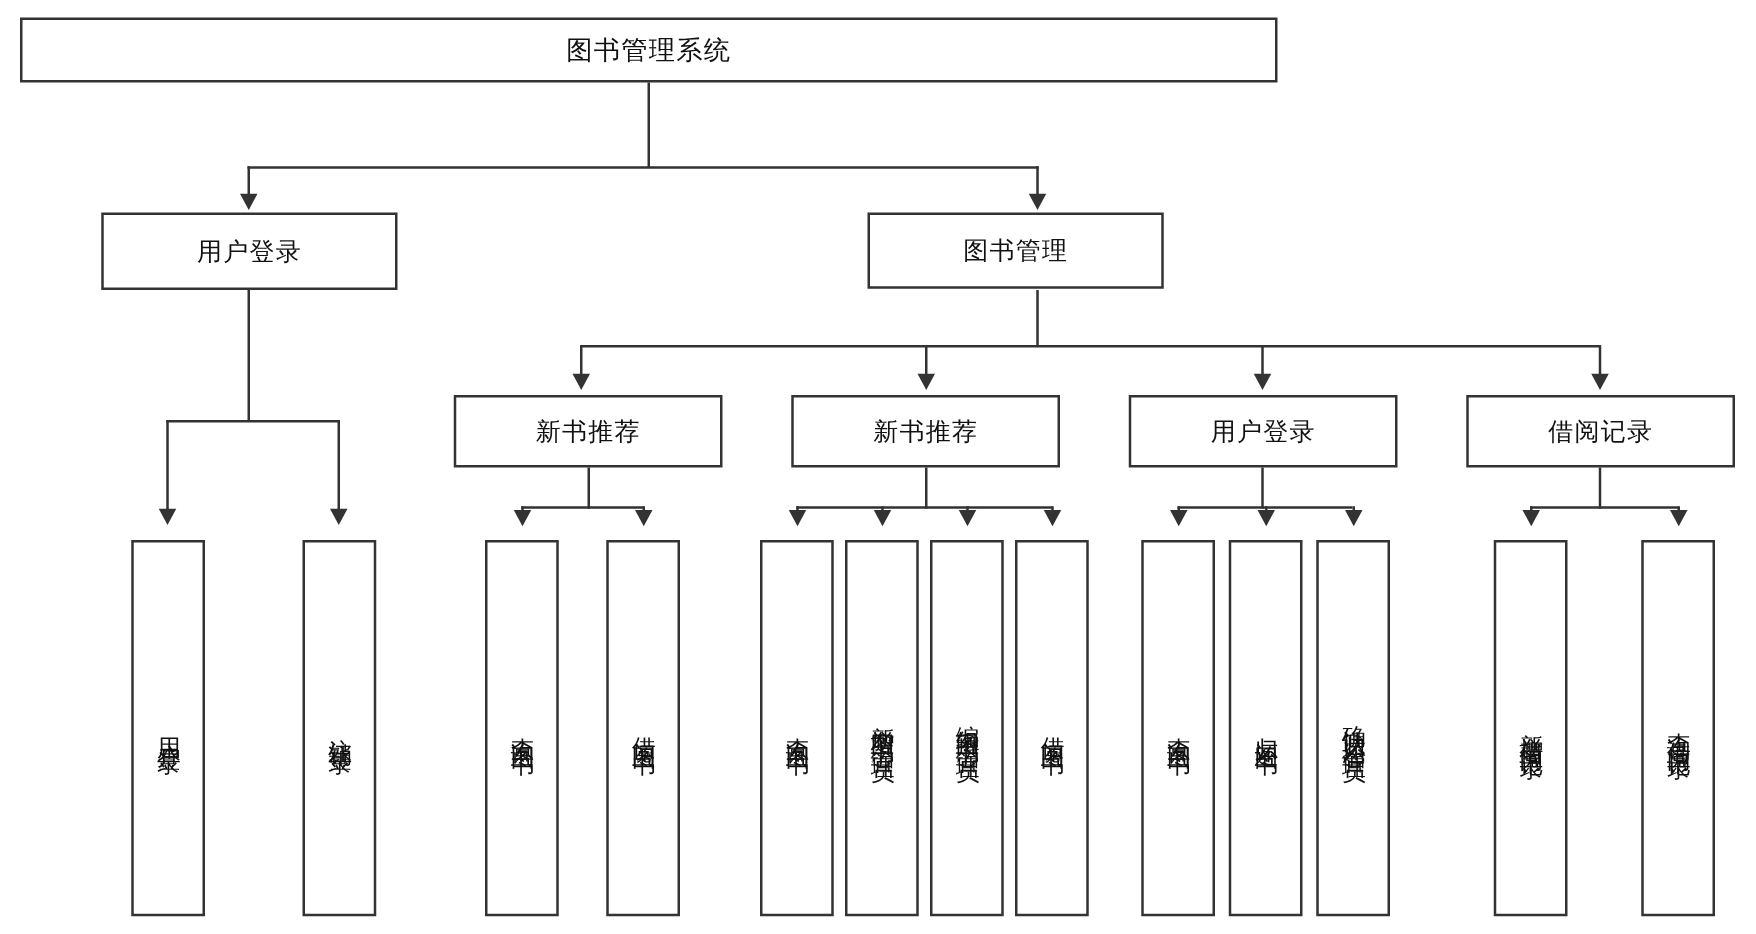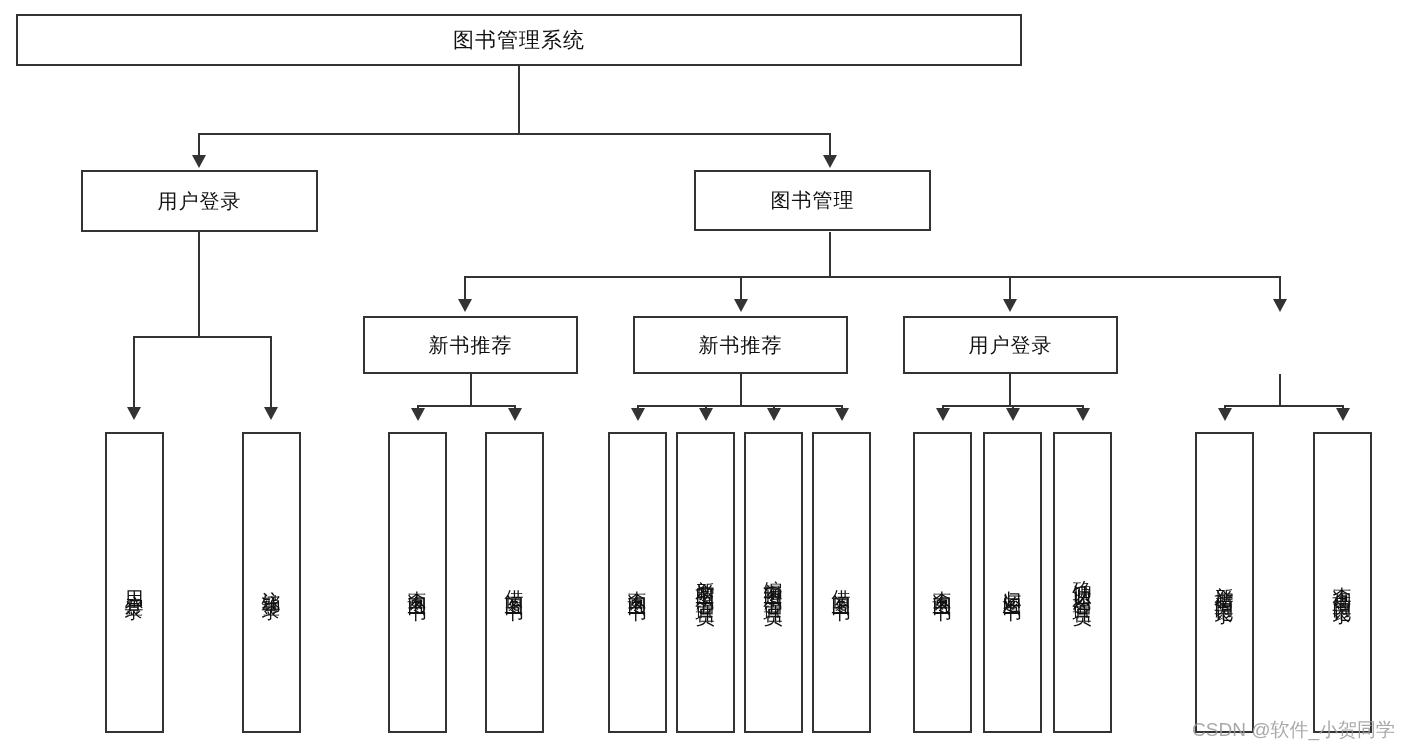--- a/index.html
+++ b/index.html
@@ -134,20 +134,23 @@
   <div class="arrow" style="left:1273px; top:299px;"></div>
 
   <div class="node h" style="left:363px; top:316px; width:215px; height:58px;">
     <span>新书推荐</span>
   </div>
   <div class="node h" style="left:633px; top:316px; width:215px; height:58px;">
     <span>新书推荐</span>
   </div>
   <div class="node h" style="left:903px; top:316px; width:215px; height:58px;">
     <span>用户登录</span>
+  </div>
+  <div class="node h" style="left:1173px; top:316px; width:215px; height:58px;">
+    <span>借阅记录</span>
   </div>
 
   <div class="vline" style="left:470px; top:374px; width:2px; height:33px;"></div>
   <div class="hline" style="left:417px; top:405px; width:98px; height:2px;"></div>
   <div class="vline" style="left:417px; top:405px; width:2px; height:14px;"></div>
   <div class="arrow" style="left:411px; top:408px;"></div>
   <div class="vline" style="left:514px; top:405px; width:2px; height:14px;"></div>
   <div class="arrow" style="left:508px; top:408px;"></div>
 
   <div class="node v" style="left:388px; top:432px; width:59px; height:301px;">
@@ -207,15 +210,14 @@
   <div class="vline" style="left:1342px; top:405px; width:2px; height:14px;"></div>
   <div class="arrow" style="left:1336px; top:408px;"></div>
 
   <div class="node v" style="left:1195px; top:432px; width:59px; height:301px;">
     <span class="vtext">新增借阅记录</span>
   </div>
   <div class="node v" style="left:1313px; top:432px; width:59px; height:301px;">
     <span class="vtext">查询借阅记录</span>
   </div>
 
-  <div id="watermark">CSDN @软件_小贺同学</div>
 
 </div>
 
 </body></html>

